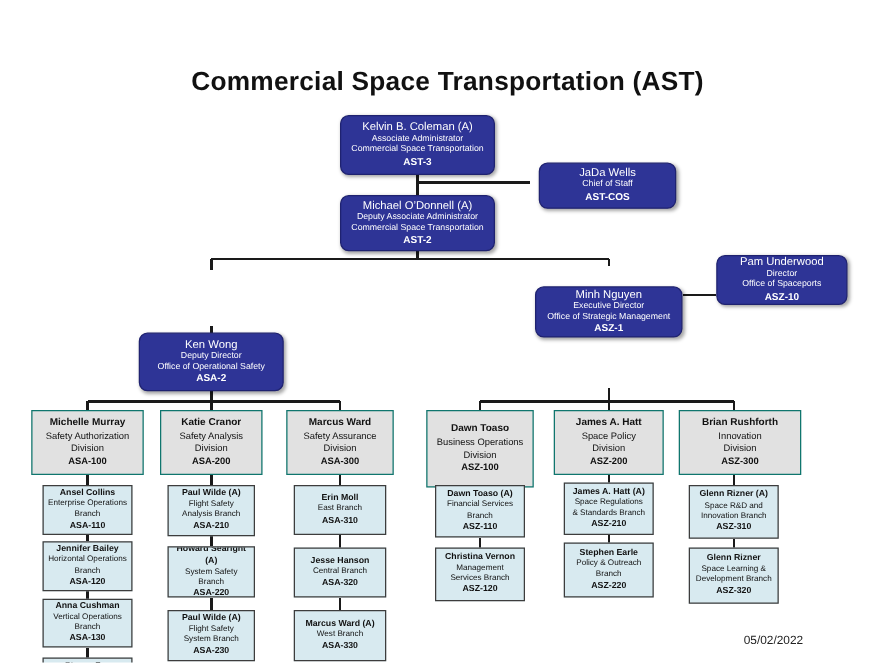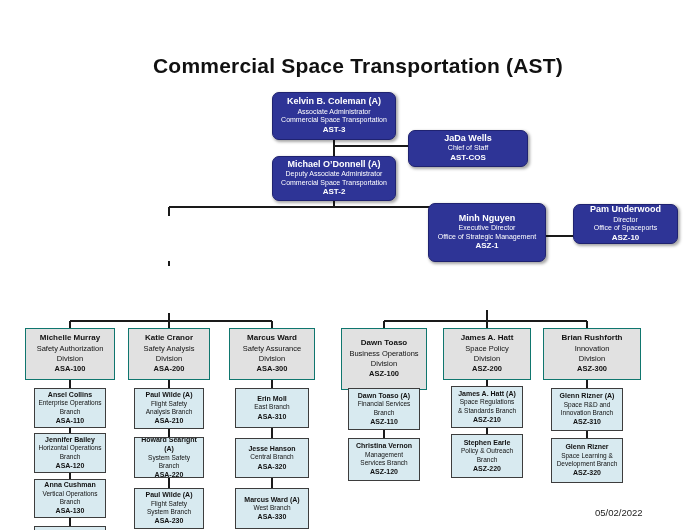--- a/index.html
+++ b/index.html
@@ -15,21 +15,21 @@
   svg.wires{position:absolute;left:0;top:0;}
   .box{
     position:absolute;box-sizing:border-box;display:flex;flex-direction:column;
     justify-content:center;align-items:center;text-align:center;overflow:hidden;
     padding:1px 2px;
   }
   .dark{
     background:#2e3496;color:#ffffff;border:1px solid #1f2270;border-radius:7px;
     box-shadow:1.5px 1.5px 3px rgba(0,0,0,0.35);
   }
-  .dark .nm{font-size:9px;font-weight:bold;line-height:1.25;}
+  .dark .nm{font-size:9px;font-weight:normal;line-height:1.25;}
   .dark .ln{font-size:7px;line-height:1.22;}
   .dark .cd{font-size:8px;font-weight:bold;line-height:1.35;}
   .gray{background:#e1e1e1;color:#111;border:1px solid #0f766e;}
   .gray .nm{font-size:8px;font-weight:bold;line-height:1.35;}
   .gray .ln{font-size:7.5px;line-height:1.3;}
   .gray .cd{font-size:7.5px;font-weight:bold;line-height:1.45;}
   .lite{background:#d8eaf0;color:#111;border:1px solid #3d3d3d;}
   .lite .nm{font-size:7px;font-weight:bold;line-height:1.35;}
   .lite .ln{font-size:6.5px;line-height:1.28;}
   .lite .cd{font-size:7px;font-weight:bold;line-height:1.45;}
@@ -59,36 +59,42 @@
       M587 340 V348  M587 391 V398"></path>
   </svg>
 
   <div class="box dark" style="left:272px;top:52px;width:124px;height:48px">
     <div class="nm">Kelvin B. Coleman (A)</div>
     <div class="ln">Associate Administrator</div>
     <div class="ln">Commercial Space Transportation</div>
     <div class="cd">AST-3</div>
   </div>
 
-  <div class="box dark" style="left:408px;top:90px;width:120px;height:37px">
+  <div class="box dark" style="left:431px;top:90px;width:110px;height:37px">
     <div class="nm">JaDa Wells</div>
     <div class="ln">Chief of Staff</div>
     <div class="cd">AST-COS</div>
   </div>
 
   <div class="box dark" style="left:272px;top:116px;width:124px;height:45px">
     <div class="nm">Michael O’Donnell (A)</div>
     <div class="ln">Deputy Associate Administrator</div>
     <div class="ln">Commercial Space Transportation</div>
     <div class="cd">AST-2</div>
   </div>
 
 
-
-  <div class="box dark" style="left:428px;top:163px;width:118px;height:59px">
+  <div class="box dark" style="left:111px;top:226px;width:116px;height:47px">
+    <div class="nm">Ken Wong</div>
+    <div class="ln">Deputy Director</div>
+    <div class="ln">Office of Operational Safety</div>
+    <div class="cd">ASA-2</div>
+  </div>
+
+  <div class="box dark" style="left:428px;top:189px;width:118px;height:41px">
     <div class="nm">Minh Nguyen</div>
     <div class="ln">Executive Director</div>
     <div class="ln">Office of Strategic Management</div>
     <div class="cd">ASZ-1</div>
   </div>
 
   <div class="box dark" style="left:573px;top:164px;width:105px;height:40px">
     <div class="nm">Pam Underwood</div>
     <div class="ln">Director</div>
     <div class="ln">Office of Spaceports</div>

